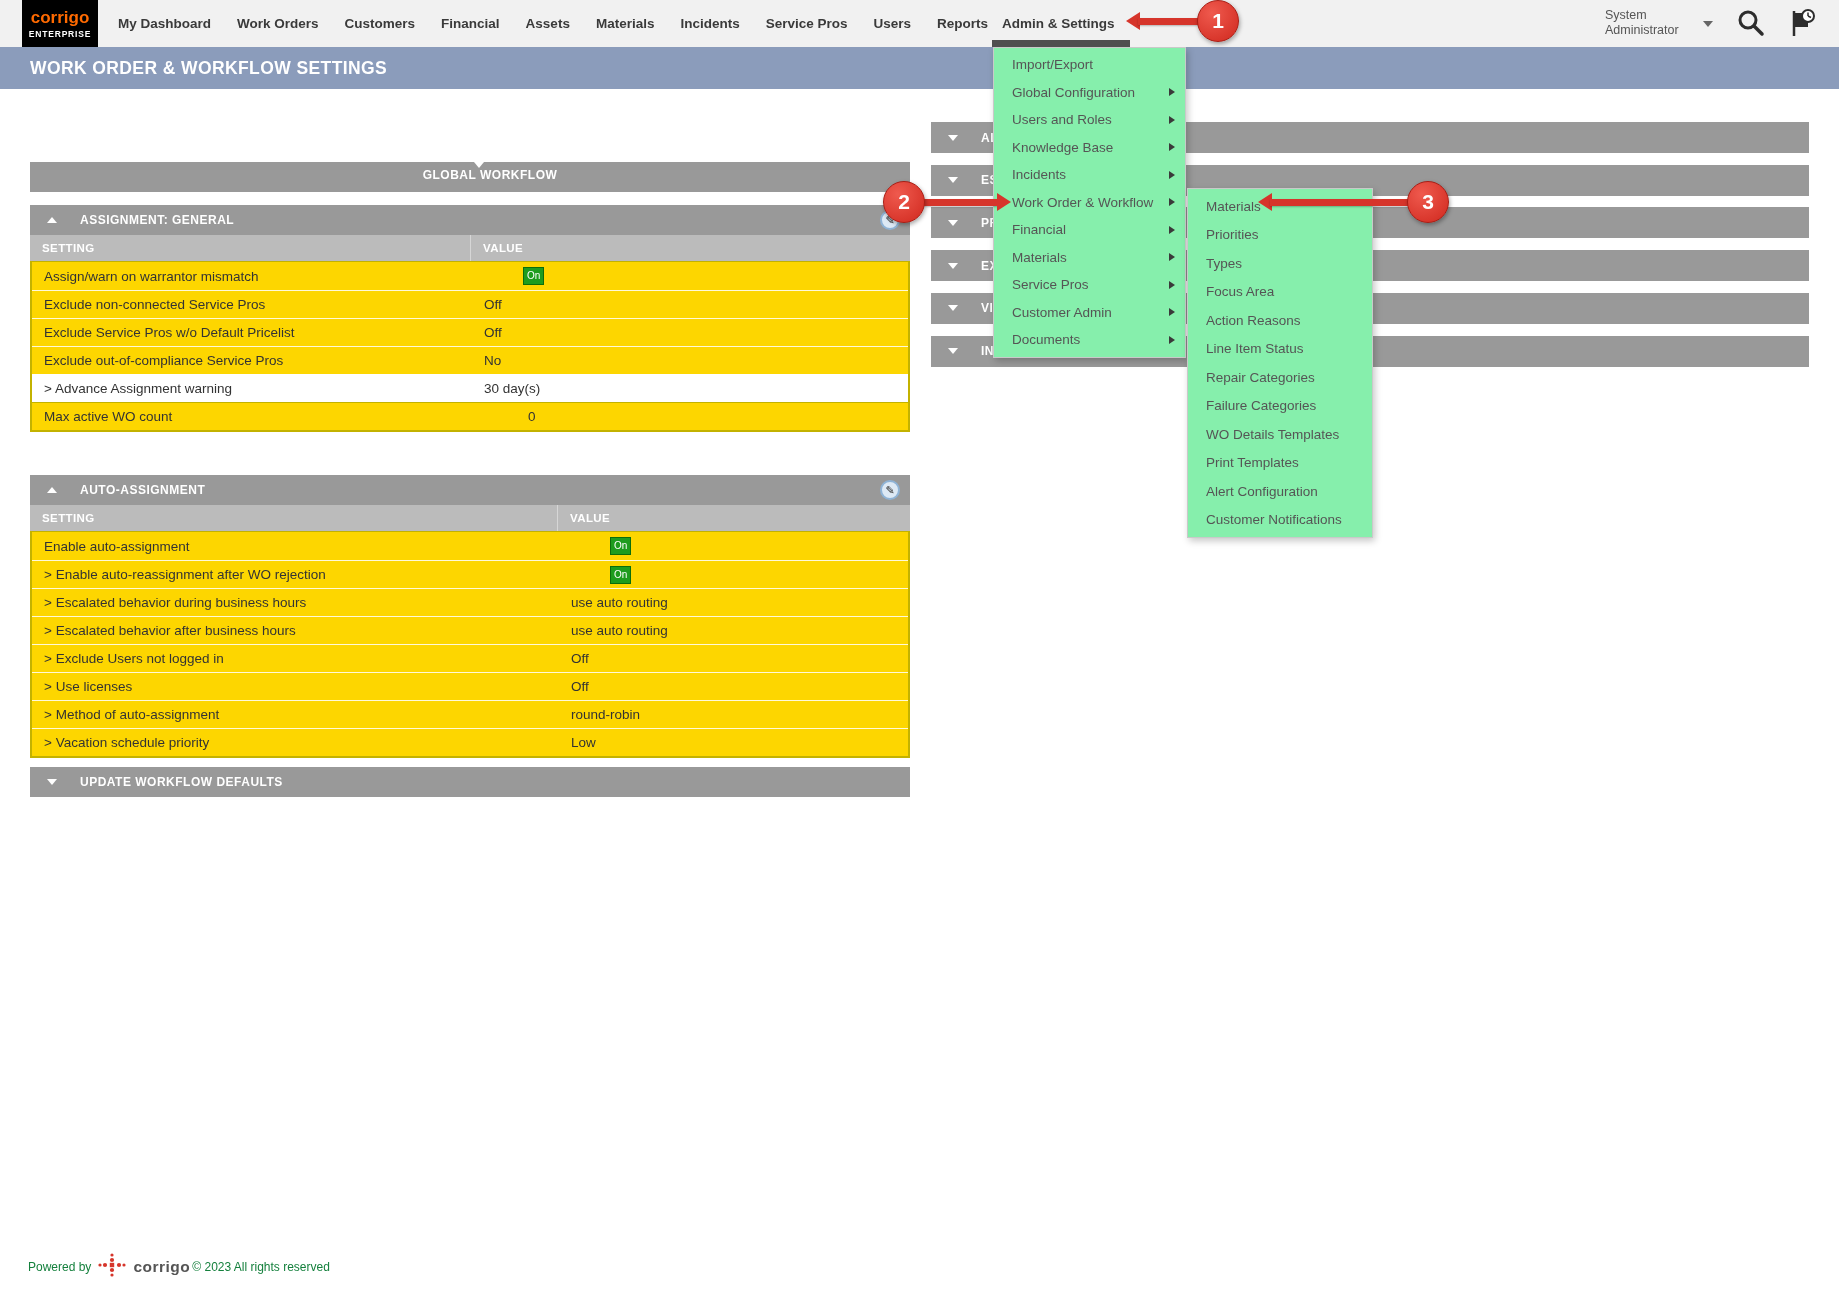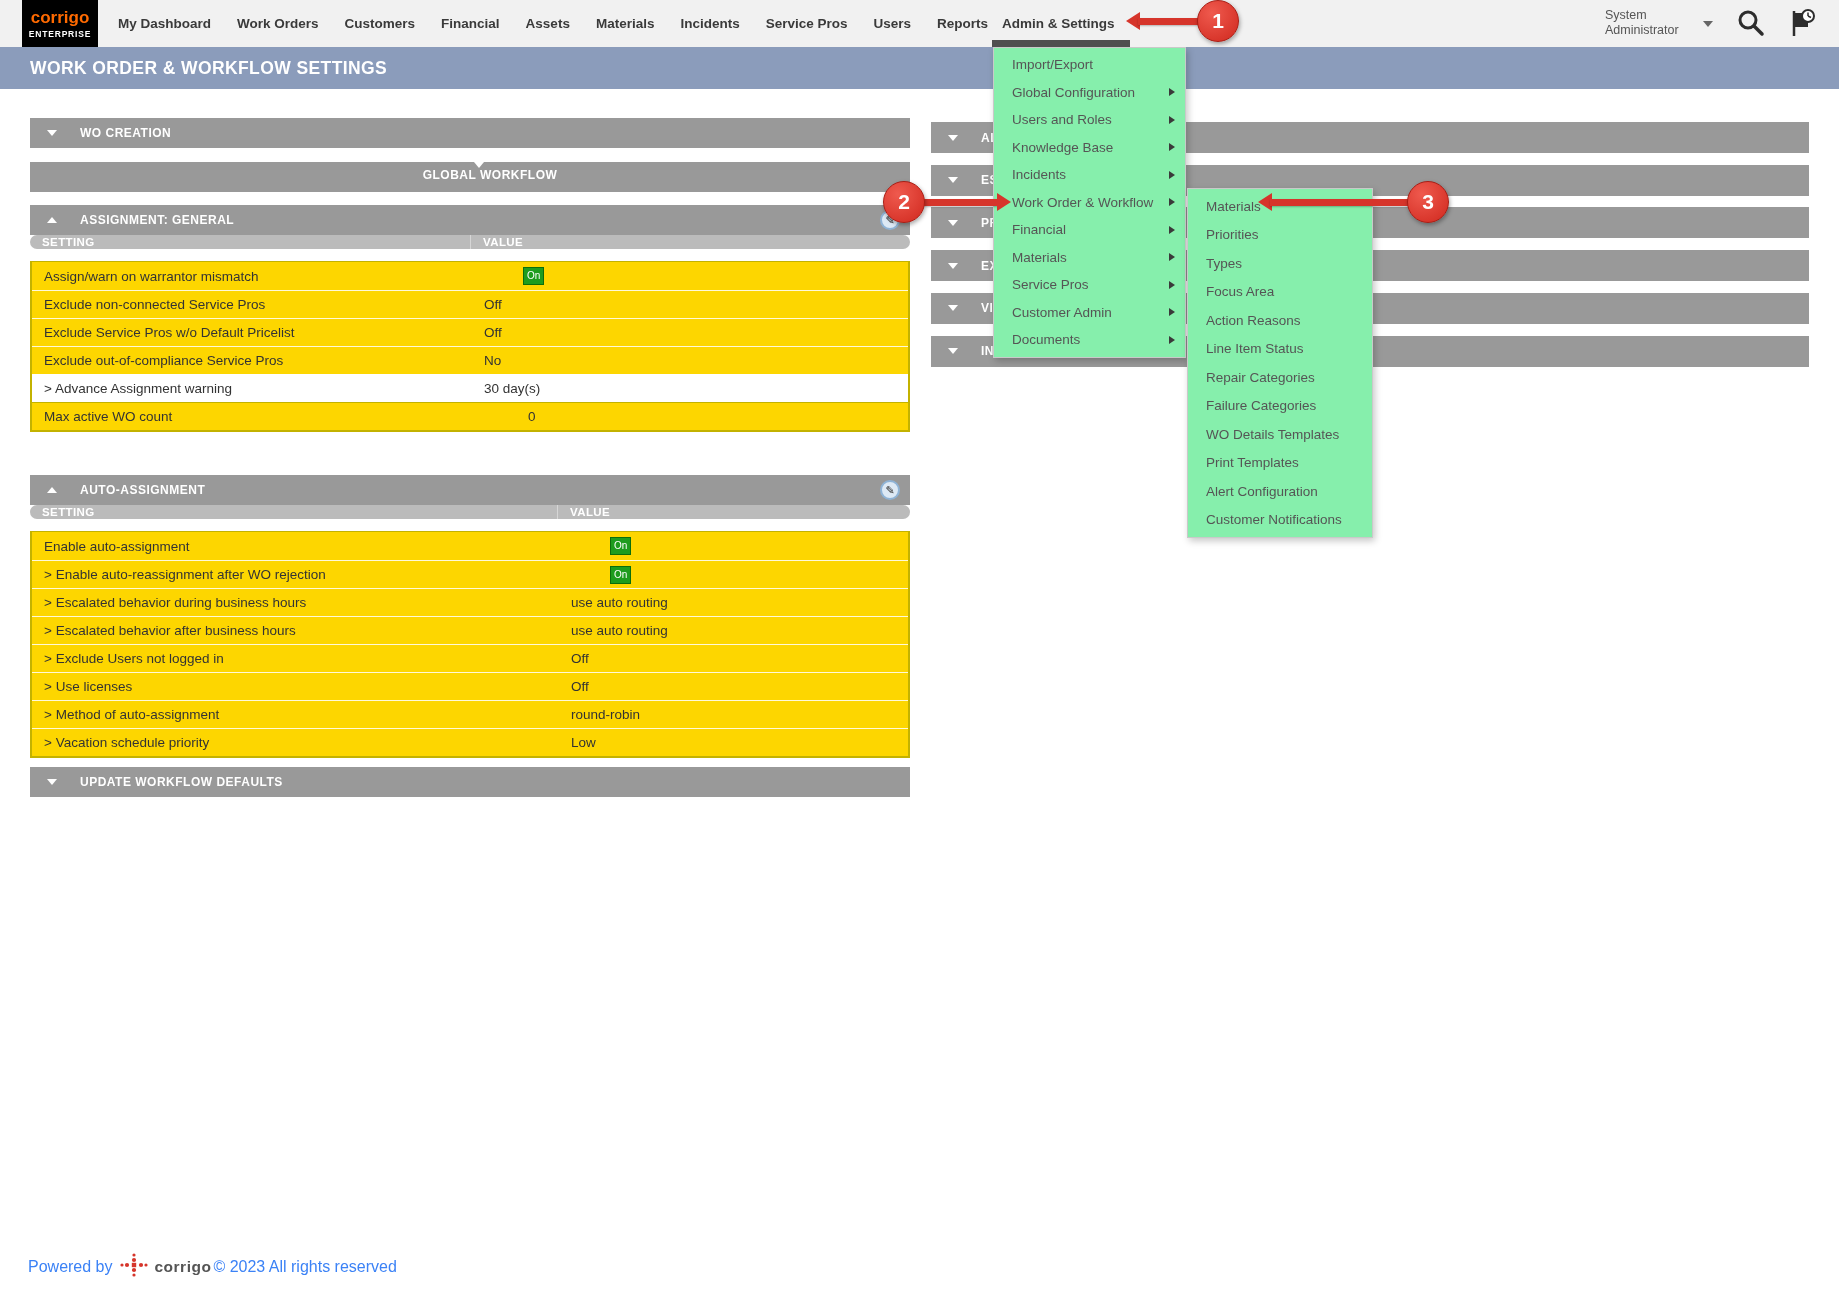--- a/index.html
+++ b/index.html
@@ -31,21 +31,21 @@
   .gbar { position:absolute; height:30px; background:#999; display:flex; align-items:center;
           padding-left:17px; cursor:pointer; z-index:2; }
   .gbar-label { color:#fff; font-weight:bold; font-size:12px; letter-spacing:.5px; margin-left:23px; white-space:nowrap; }
   .tri-d { width:0; height:0; border-left:5px solid transparent; border-right:5px solid transparent; border-top:6px solid #fff; }
   .tri-u { width:0; height:0; border-left:5px solid transparent; border-right:5px solid transparent; border-bottom:6px solid #fff; }
   .pencil-btn { position:absolute; right:10px; top:5px; width:20px; height:20px; border-radius:50%;
                 background:#dde9f5; border:2px solid #8fb3d6; color:#2b2b2b; font-size:11px;
                 display:flex; align-items:center; justify-content:center; cursor:pointer; }
 
   
-  .thead { position:absolute; height:14px; background:#bbb; display:flex; align-items:center; z-index:2;border-radius:10px; }
+  .thead { position:absolute; height:26px; background:#bbb; display:flex; align-items:center; z-index:2; }
   .thead .hc { color:#fff; font-weight:bold; font-size:11.5px; letter-spacing:.4px; padding-left:12px; height:100%;
                display:flex; align-items:center; }
   .thead .hc2 { border-left:1px solid #d6d6d6; flex:1; }
   .tbody { position:absolute; border:2px solid #c3b200; border-top:1px solid #c3b200; background:#fdd600; z-index:2; }
   .trow { display:flex; height:28px; align-items:center; font-size:13.5px; color:#333; }
   .trow.yellow { background:#fdd600; }
   .trow.white  { background:#fff; }
   .trow + .trow.yellow { border-top:1px solid rgba(255,255,255,.85); }
   .trow.white + .trow.yellow, .trow.after-white { border-top:1px solid #c3b200 !important;gap:44px; }
   .trow .c1 { padding-left:12px; white-space:nowrap; overflow:hidden; }
@@ -70,21 +70,21 @@
          background:radial-gradient(circle at 35% 30%, #ef5a4e, #d0281e); border:1px solid #a81d14;
          color:#fff; font-weight:bold; font-size:21px; display:flex; align-items:center; justify-content:center;
          box-shadow:1px 2px 4px rgba(0,0,0,.35); z-index:60; }
   .shaft { position:absolute; height:7px; background:#d6352b; z-index:59; box-shadow:0 1px 2px rgba(0,0,0,.25); }
   .ahead { position:absolute; width:0; height:0; z-index:59; }
   .ahead.left  { border-top:9px solid transparent; border-bottom:9px solid transparent; border-right:14px solid #d6352b; }
   .ahead.right { border-top:9px solid transparent; border-bottom:9px solid transparent; border-left:14px solid #d6352b; }
 
   
   .footer { position:absolute; left:28px; top:1252px; display:flex; align-items:center; gap:6px; }
-  .f-gray { color:#3b82f6; font-size:16px; }
+  .f-gray { color:#15803d; font-size:12px; }
   .f-brand { color:#555; font-weight:bold; font-size:15.5px; letter-spacing:.5px; }
 </style>
 </head>
 <body>
 
 <div class="screen">
 
   <div class="titlebar">
     <span>WORK ORDER &amp; WORKFLOW SETTINGS</span>
   </div>
@@ -123,24 +123,20 @@
       <svg width="28" height="30" viewBox="0 0 28 30">
         <line x1="6" y1="3" x2="6" y2="28" stroke="#2d2d2d" stroke-width="2.5"></line>
         <path d="M6 5 L20 5 L20 19 L6 19 Z" fill="#2d2d2d"></path>
         <circle cx="20" cy="8" r="6" fill="#fff" stroke="#2d2d2d" stroke-width="2"></circle>
         <line x1="20" y1="8" x2="20" y2="4.5" stroke="#2d2d2d" stroke-width="1.5"></line>
         <line x1="20" y1="8" x2="23" y2="9.5" stroke="#2d2d2d" stroke-width="1.5"></line>
       </svg>
     </div>
   </div>
 
-  <div class="gbar" style="left:30px; top:118px; width:880px;">
-    <span class="tri-d"></span>
-    <span class="gbar-label">WO CREATION</span>
-  </div>
   <div class="gbar" style="left:30px; top:162px; width:880px;flex-direction:column;">
     <span class="tri-d"></span>
     <span class="gbar-label">GLOBAL WORKFLOW</span>
   </div>
 
   <div class="gbar" style="left:30px; top:205px; width:880px;">
     <span class="tri-u"></span>
     <span class="gbar-label">ASSIGNMENT: GENERAL</span>
     <span class="pencil-btn">✎</span>
   </div>

